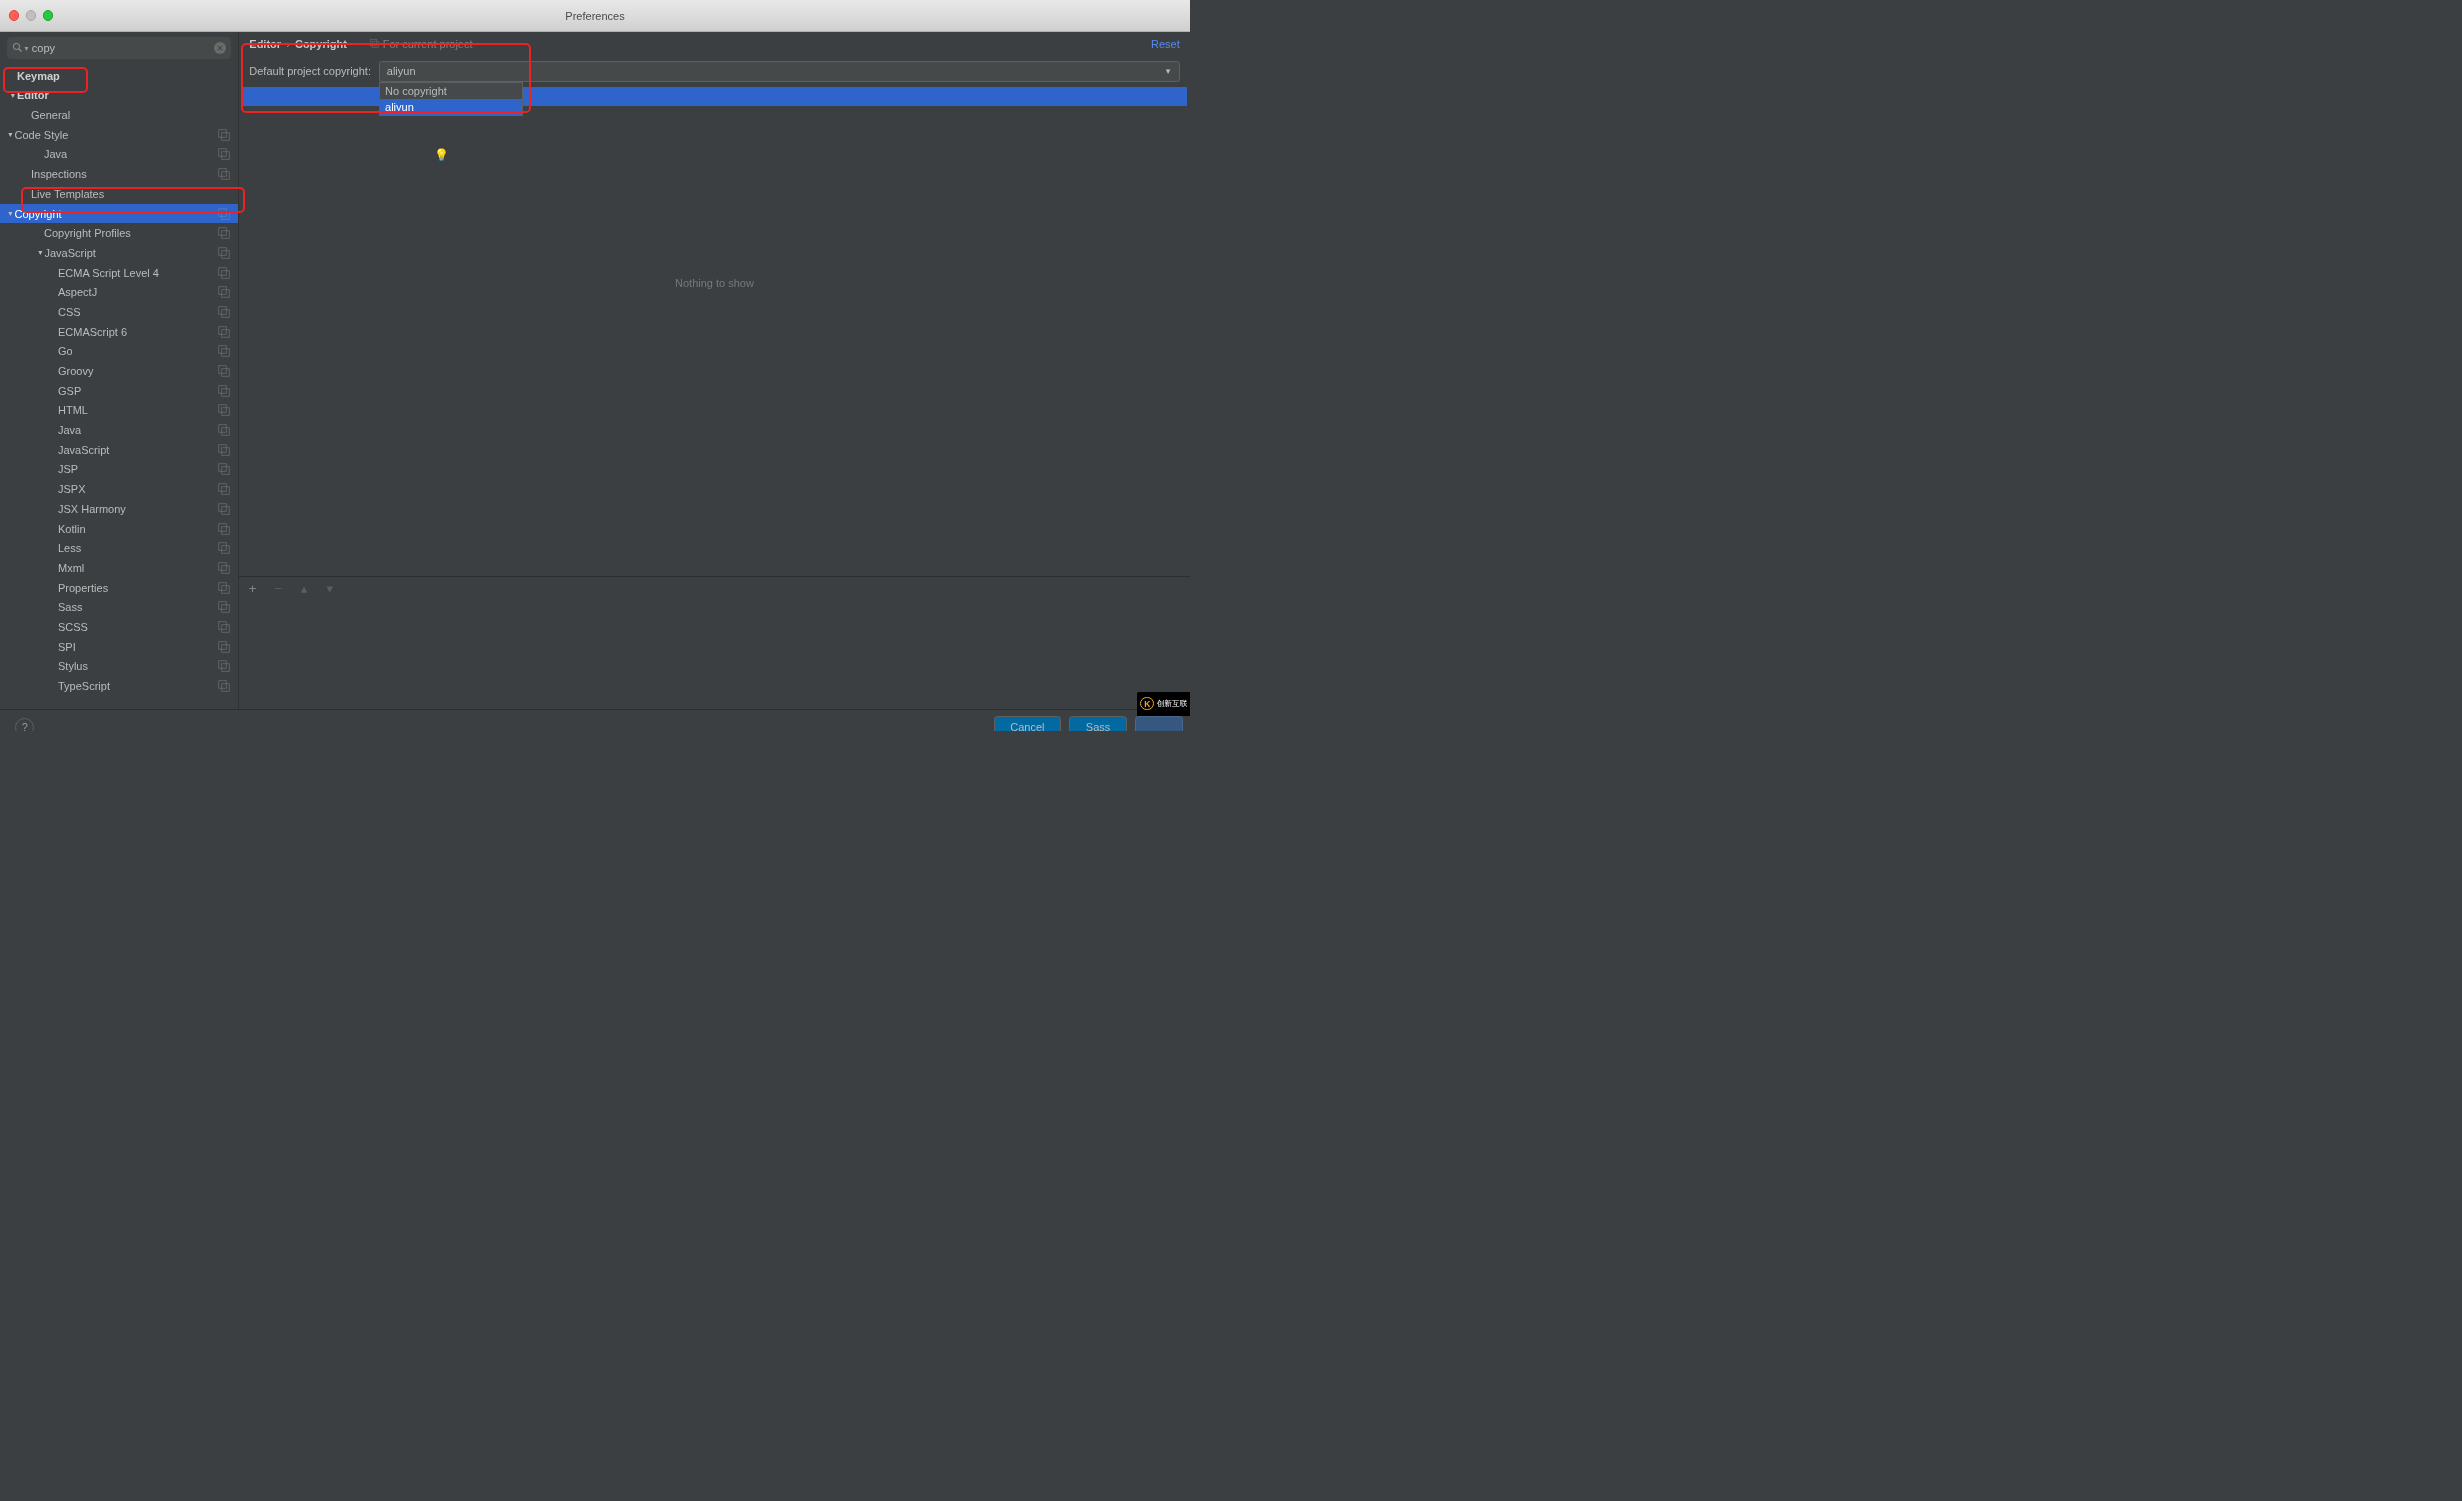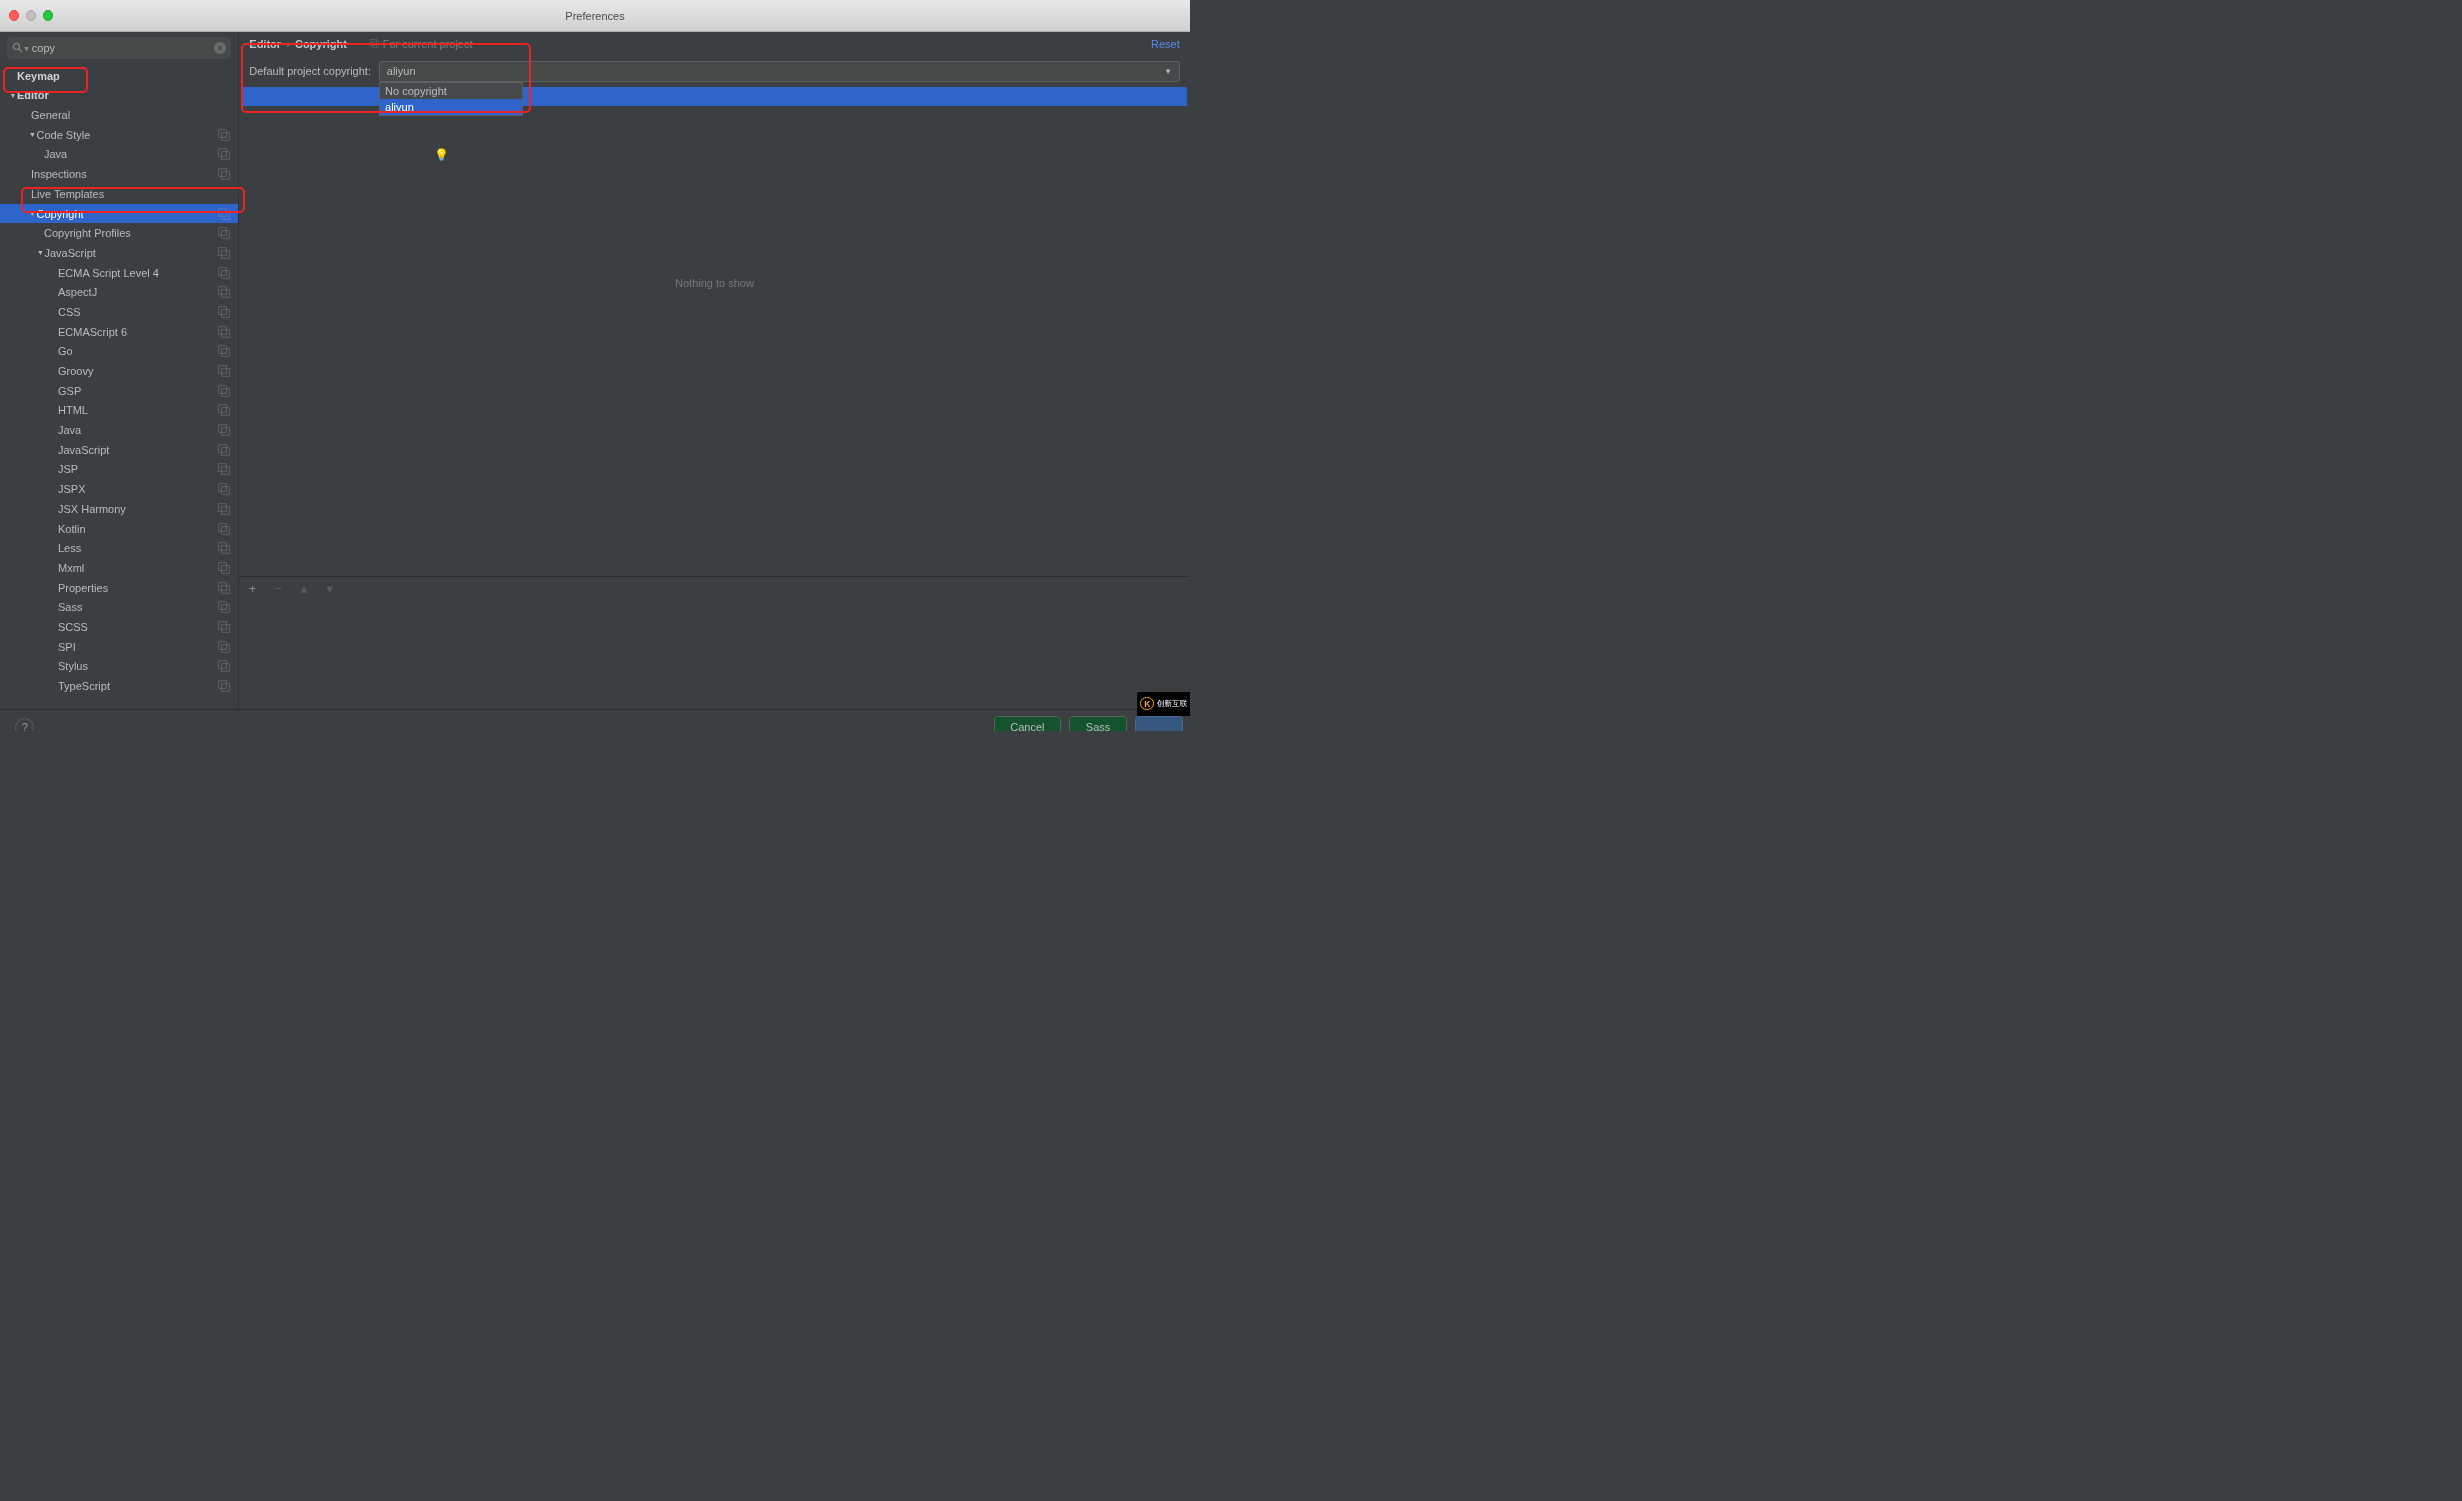--- a/index.html
+++ b/index.html
@@ -34,21 +34,21 @@
     .tree-item.bold .tree-label { font-weight: 600; color: #d0d0d0; }
     .tree-item.selected .tree-label { color: #fff; }
     .scope-icon { width: 12px; height: 12px; opacity: 0.5; }
     .scope-icon svg { width: 12px; height: 12px; }
     
     .lvl0 { padding-left: 17px; }
     .lvl1 { padding-left: 31px; }
     .lvl2 { padding-left: 44px; }
     .lvl3 { padding-left: 58px; }
     .a0 { padding-left: 8.5px; }
-    .a1 { padding-left: 28px; }
+    .a1 { padding-left: 6px; }
     .a2 { padding-left: 36px; }
     
     
     .content { flex: 1; display: flex; flex-direction: column; background: #3c3f41; position: relative; }
     .breadcrumb { height: 24px; display: flex; align-items: center; padding: 0 10.3px; gap: 5.1px; }
     .bc-sep { color: #888; }
     .bc-item { font-weight: 600; color: #c8c8c8; }
     .bc-sub { color: #808080; display: flex; align-items: center; gap: 3.4px; margin-left: 17px; }
     .bc-sub-icon { opacity: 0.6; }
     .bc-reset { margin-left: auto; color: #568af2; cursor: pointer; font-size: 11px; }
@@ -71,21 +71,21 @@
     .toolbar-row { height: 24px; border-top: 0.9px solid #2d2d2d; display: flex; align-items: center; padding: 0 6.8px; gap: 12px; color: #888; }
     .tb-btn { cursor: pointer; font-size: 13px; width: 13.7px; text-align: center; }
     .tb-btn.disabled { opacity: 0.4; cursor: default; }
     
     .link-row { padding: 5.1px 10.3px; color: #568af2; cursor: pointer; font-size: 10.7px; }
     
     
     .bottombar { height: 35px; border-top: 0.9px solid #2d2d2d; display: flex; align-items: center; padding: 0 6.8px; }
     .help-btn { width: 19px; height: 19px; border: 0.9px solid #5e5e5e; border-radius: 50%; display: flex; align-items: center; justify-content: center; color: #999; margin-left: 8.5px; cursor: pointer; font-size: 11px; }
     .dlg-buttons { margin-left: auto; display: flex; gap: 8.5px; }
-    .dlg-btn { height: 22px; padding: 0 15.4px; background: #14532d; border: 0.9px solid #5e6060; border-radius: 3.4px; color: #bbb; cursor: pointer; display: flex; align-items: center; font-size: 11px; }
+    .dlg-btn { height: 22px; padding: 0 15.4px; background: #0369a1; border: 0.9px solid #5e6060; border-radius: 3.4px; color: #bbb; cursor: pointer; display: flex; align-items: center; font-size: 11px; }
     .dlg-btn.primary { background: #365880; border-color: #4a688c; color: #e8e8e8; }
     
     
     .redbox { position: absolute; border: 2.6px solid #ed2224; border-radius: 5.1px; pointer-events: none; z-index: 100; }
     .rb1 { left: 3.4px; top: 67px; width: 85px; height: 26px; }
     .rb2 { left: 20.5px; top: 187px; width: 224px; height: 26px; }
     .rb3 { left: 241px; top: 43px; width: 290px; height: 70px; }
     
     
     .watermark { position: absolute; right: 0; bottom: 15.4px; width: 53px; height: 24px; background: #000; color: #fff; display: flex; align-items: center; padding-left: 3.4px; gap: 2.6px; font-size: 7.7px; border-top-left-radius: 1.7px; }

